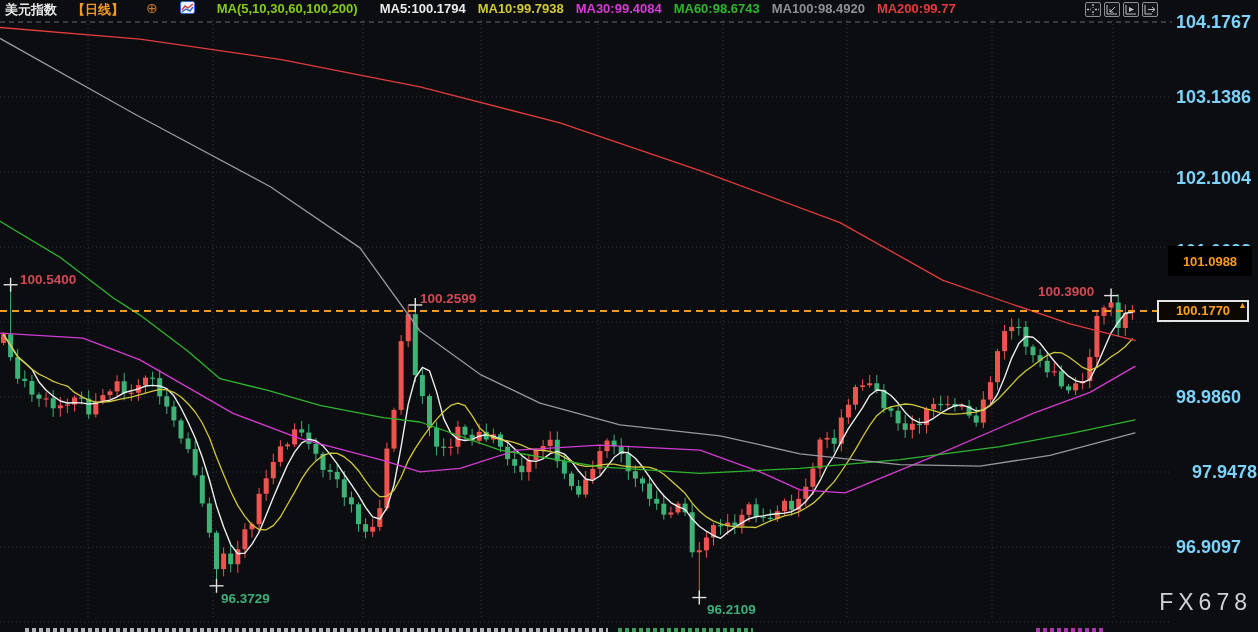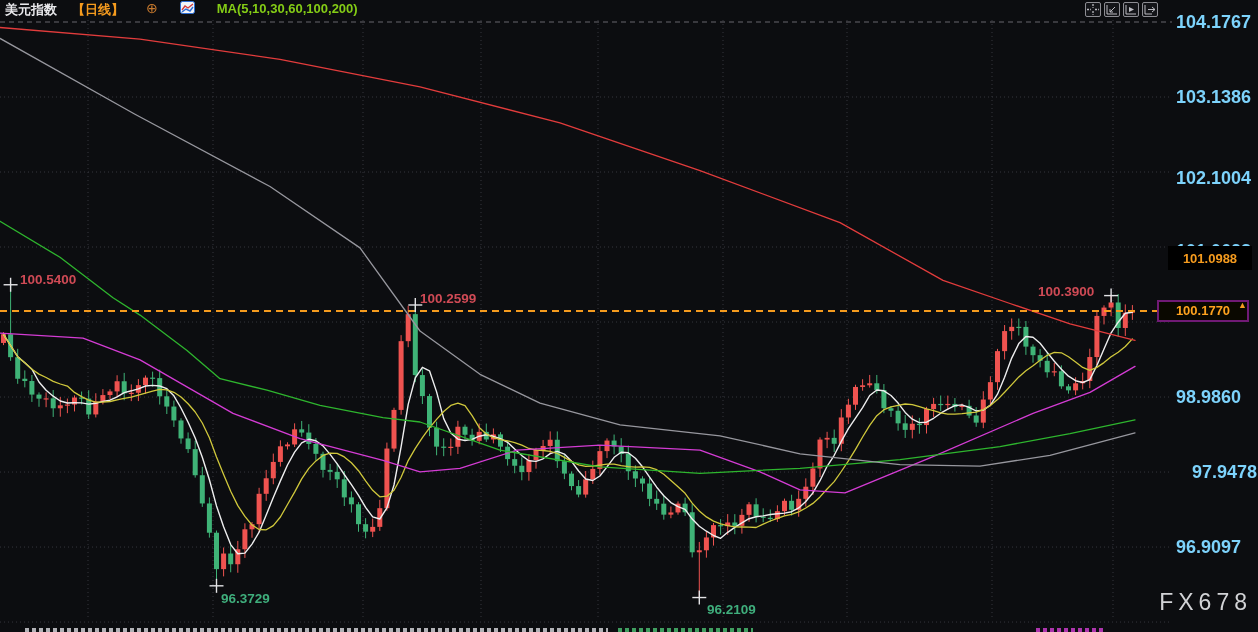--- a/index.html
+++ b/index.html
@@ -23,25 +23,25 @@
   #toolbar { position:absolute; right:100px; top:2px; display:flex; gap:3px; z-index:30; }
   .tbtn { width:16px; height:15px; border:1px solid #8d8d93; border-radius:2px;
           display:flex; align-items:center; justify-content:center; cursor:pointer;
           background:#141519; }
 
   
   .axlabel { position:absolute; left:1176px; transform:translateY(-50%);
              font-size:18px; font-weight:bold; color:#7dd3fc; z-index:10; }
   #hidden-label { z-index:8; }
 
-  #upper-badge { position:absolute; left:1168px; width:84px; height:24px;
+  #upper-badge { position:absolute; left:1168px; width:84px; height:30px;
                  background:#000; color:#f59b1e; font-size:13px; font-weight:bold;
                  display:flex; align-items:center; justify-content:center; z-index:12; }
   #price-badge { position:absolute; left:1157px; width:92px; height:22px;
-                 background:#0a0800; border:2px solid #701a75; color:#ffa21e;
+                 background:#0a0800; border:2px solid #e5e5e5; color:#ffa21e;
                  font-size:13px; font-weight:bold; display:flex; align-items:center;
                  justify-content:center; z-index:12; }
   #price-arrow { position:absolute; left:1238px; font-size:9px; color:#f59b1e; z-index:13; }
 
   #watermark { position:absolute; right:6px; bottom:16px; font-size:23px;
                letter-spacing:5px; color:#d2d3d6; z-index:5; }
 
   .clipseg { position:absolute; top:628px; height:4px; opacity:.85; z-index:6; }
 </style>
 </head>
@@ -417,20 +417,28 @@
       <span id="period" style="margin-left:-7px">【日线】</span>
     <span id="addbtn">⊕</span>
     <span id="chart-ico">
       <svg width="15" height="13" viewBox="0 0 15 13">
         <rect x="0.5" y="0.5" width="14" height="12" rx="2" fill="#f2f4f8" stroke="#2b6cd4"></rect>
         <polyline points="2,9 5,5 8,7 13,3" fill="none" stroke="#d23b3b" stroke-width="1.4"></polyline>
         <polyline points="2,11 6,8 10,10 13,6" fill="none" stroke="#2b6cd4" stroke-width="1.4"></polyline>
       </svg>
     </span>
     <span id="ma-group">MA(5,10,30,60,100,200)</span>
+    <span id="ma-legend" style="display:flex;gap:12px;">
+        <span class="ma-item" style="color: rgb(235, 235, 238);">MA5:100.1794</span>
+        <span class="ma-item" style="color: rgb(210, 201, 58);">MA10:99.7938</span>
+        <span class="ma-item" style="color: rgb(212, 60, 212);">MA30:99.4084</span>
+        <span class="ma-item" style="color: rgb(47, 182, 47);">MA60:98.6743</span>
+        <span class="ma-item" style="color: rgb(143, 144, 150);">MA100:98.4920</span>
+        <span class="ma-item" style="color: rgb(226, 60, 60);">MA200:99.77</span>
+      </span>
   </div>
 
   <div id="toolbar">
       <div class="tbtn">
         <svg width="12" height="11" viewBox="0 0 12 11">
           <path d="M6 0v4M6 7v4M0 5.5h4M8 5.5h4" stroke="#bcbcc2" stroke-width="1.3" stroke-dasharray="2 1.2" fill="none"></path>
         </svg>
       </div>
       <div class="tbtn">
         <svg width="12" height="11" viewBox="0 0 12 11">

